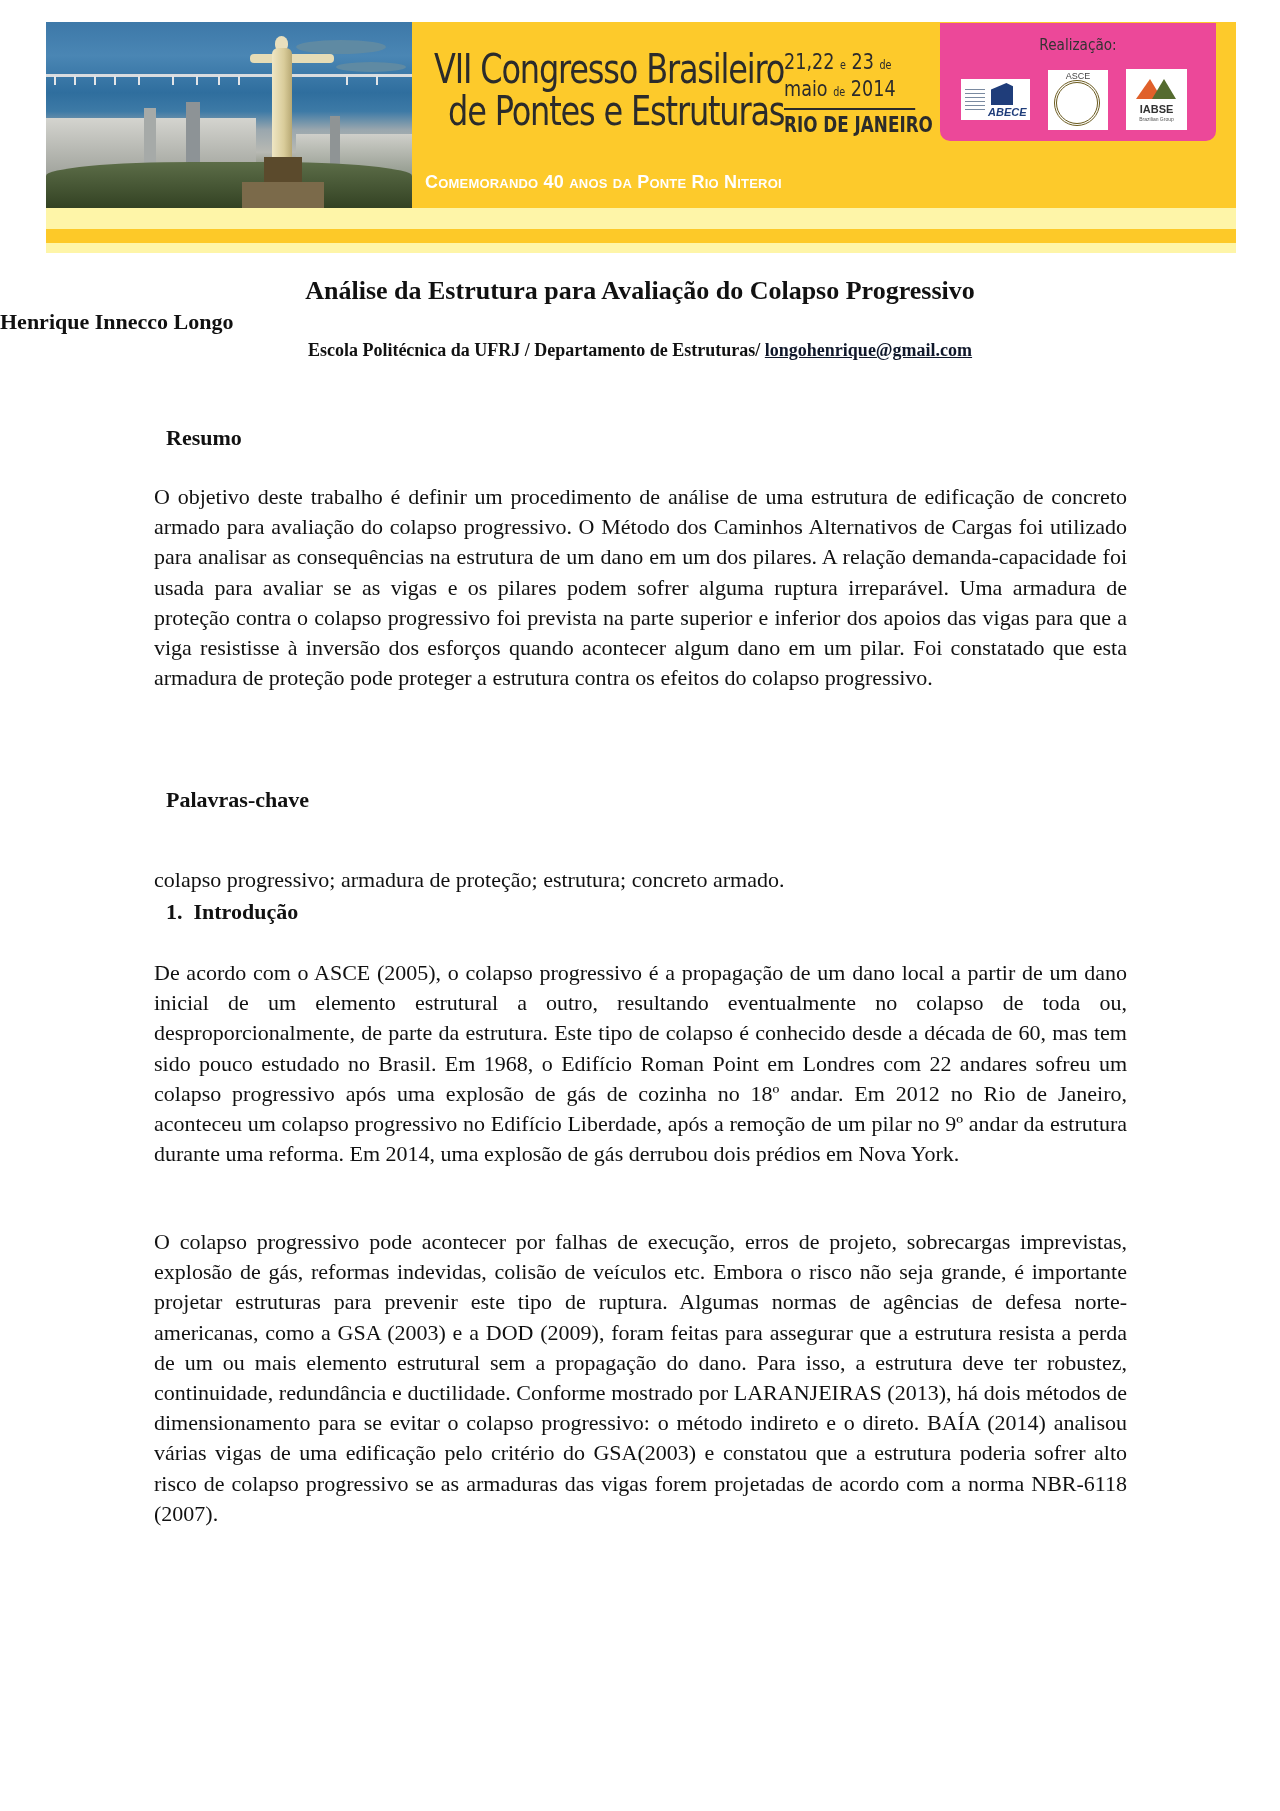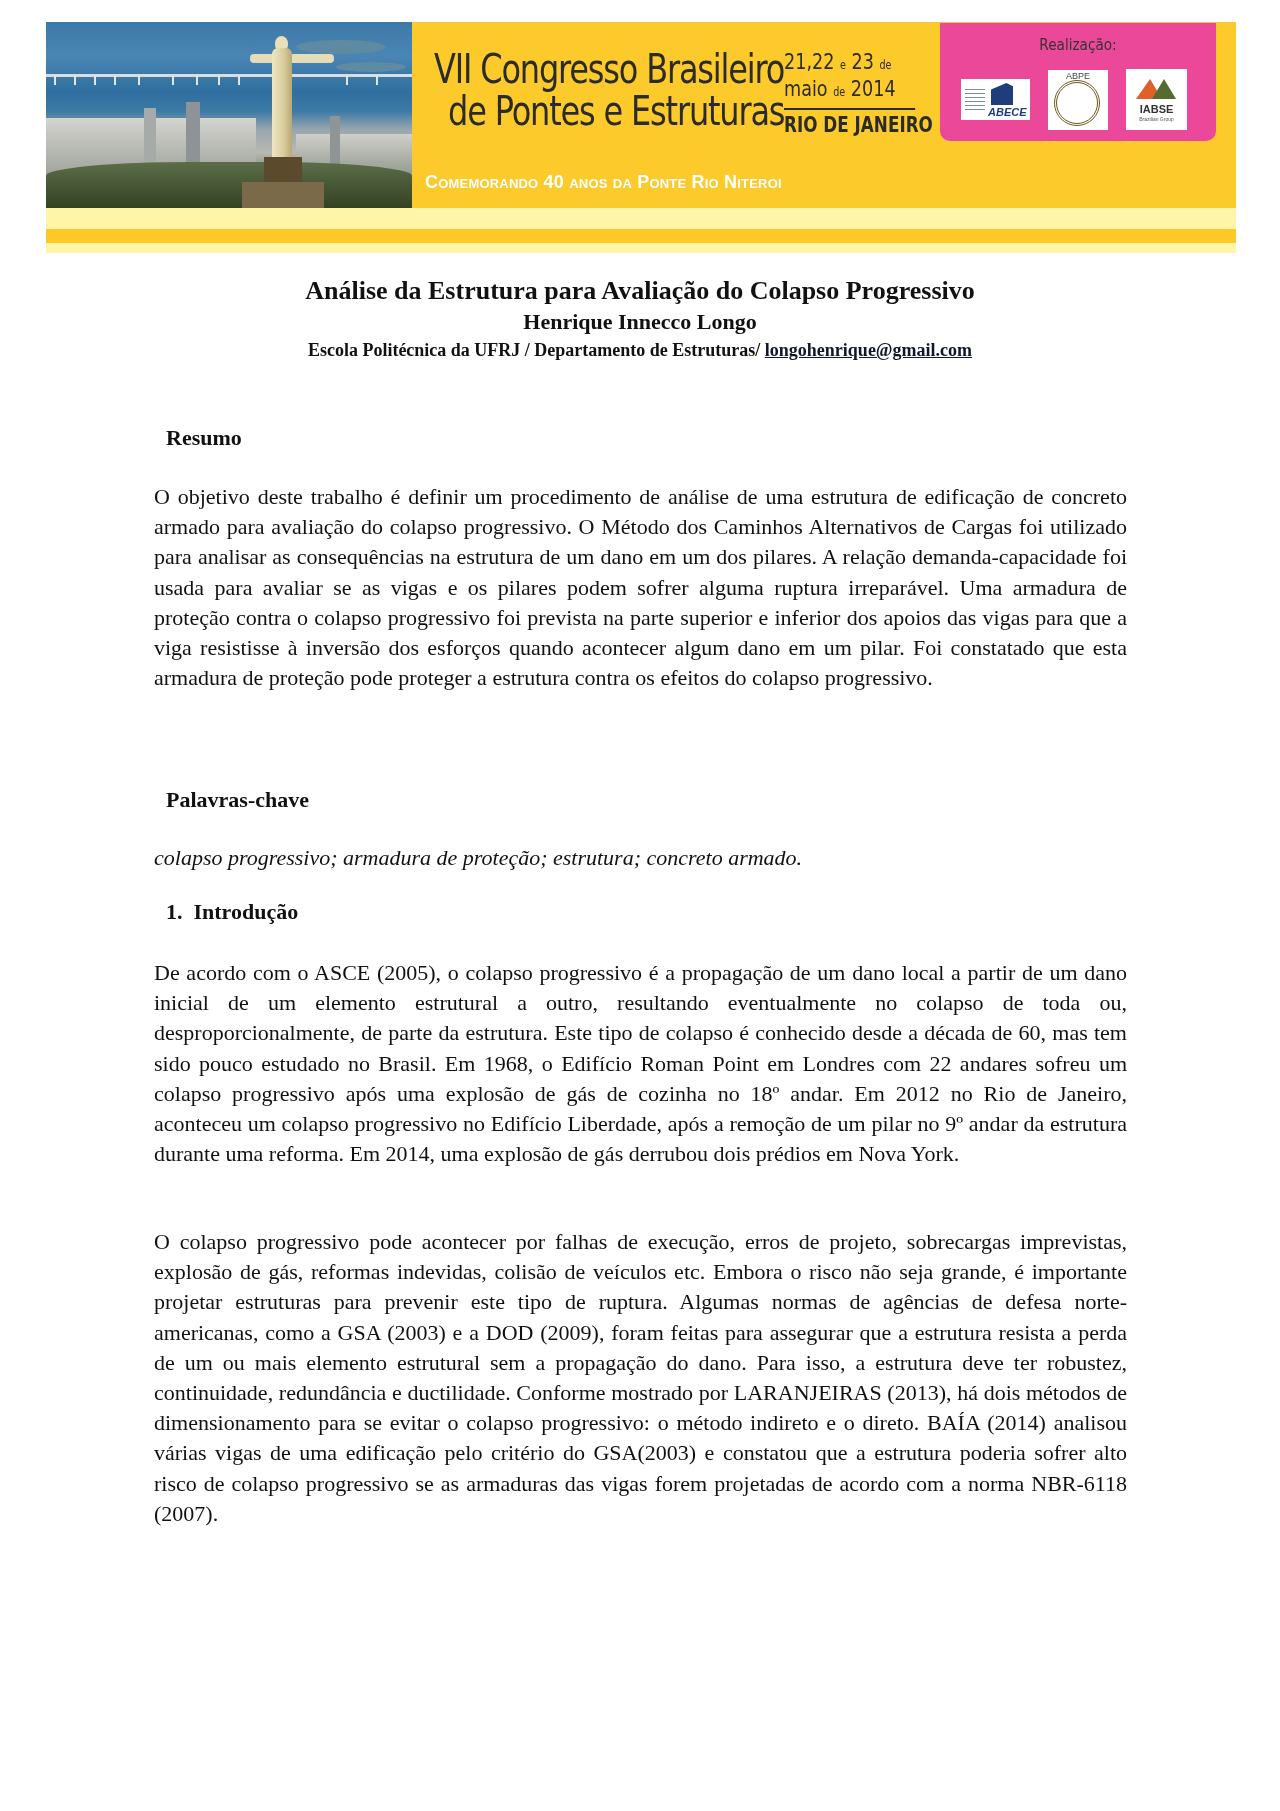--- a/index.html
+++ b/index.html
@@ -66,21 +66,21 @@
                        font-family: "Liberation Sans", sans-serif; font-size: 5px; color: #555; }
 
     .stripe { position: absolute; left: 0; width: 1190px; }
     .stripe-1 { top: 186px; height: 21px; background: #fef5a8; }
     .stripe-2 { top: 207px; height: 14px; background: #fdc928; }
     .stripe-3 { top: 221px; height: 10px; background: #fef5a8; }
 
     
     .paper-title { position: absolute; left: 0; width: 1280px; top: 276px; text-align: center;
                    font-weight: bold; font-size: 26px; line-height: 30px; }
-    .paper-author { position: absolute; left: 0; width: 1280px; top: 309px; text-align: center;
+    .paper-author { position: absolute; left: 0; width: 1280px; top: 309px; 
                     font-weight: bold; font-size: 22px; line-height: 26px; }
     .paper-affil { position: absolute; left: 0; width: 1280px; top: 338px; text-align: center;
                    font-weight: bold; font-size: 18px; line-height: 24px; }
     .paper-affil a { color: #0f172a; text-decoration: underline; }
 
     
     .section-heading { position: absolute; left: 154px; font-weight: bold; font-size: 22px; line-height: 28px; margin-left: 12px; }
     .para { position: absolute; left: 154px; width: 973px; font-size: 22px; line-height: 30.2px;
             text-align: justify; }
     .keywords { position: absolute; left: 154px; font-size: 22px; line-height: 30px; }
@@ -143,21 +143,21 @@
   <div class="conf-sub">Comemorando 40 anos da Ponte Rio Niteroi</div>
 
   <div class="realizacao">
     <div class="label">Realização:</div>
     <div class="logo logo-abece">
       <div class="tiny"></div>
       <div class="bld"></div>
       <div class="txt">ABECE</div>
     </div>
     <div class="logo logo-abpe">
-      <div class="txt">ABPE</div>
+      <div class="txt">ASCE</div>
       <div class="ring"></div>
     </div>
     <div class="logo logo-iabse">
       <div class="roofl"></div>
       <div class="roofr"></div>
       <div class="txt">IABSE</div>
       <div class="sub">Brazilian Group</div>
     </div>
   </div>
 
@@ -169,17 +169,17 @@
 <div class="paper-title">Análise da Estrutura para Avaliação do Colapso Progressivo</div>
 <div class="paper-author">Henrique Innecco Longo</div>
 <div class="paper-affil">
   <span>Escola Politécnica da UFRJ / Departamento de Estruturas/ </span><a>longohenrique@gmail.com</a>
 </div>
 
 <div class="section-heading" style="top:424px;">Resumo</div>
 <div class="para" style="top:482px;">O objetivo deste trabalho é definir um procedimento de análise de uma estrutura de edificação de concreto armado para avaliação do colapso progressivo. O Método dos Caminhos Alternativos de Cargas foi utilizado para analisar as consequências na estrutura de um dano em um dos pilares. A relação demanda-capacidade foi usada para avaliar se as vigas e os pilares podem sofrer alguma ruptura irreparável. Uma armadura de proteção contra o colapso progressivo foi prevista na parte superior e inferior dos apoios das vigas para que a viga resistisse à inversão dos esforços quando acontecer algum dano em um pilar. Foi constatado que esta armadura de proteção pode proteger a estrutura contra os efeitos do colapso progressivo.</div>
 
 <div class="section-heading" style="top:786px;">Palavras-chave</div>
-<div class="keywords" style="top:843px;font-style:italic;">colapso progressivo; armadura de proteção; estrutura; concreto armado.</div>
+<div class="keywords" style="top:865px;">colapso progressivo; armadura de proteção; estrutura; concreto armado.</div>
 
 <div class="section-heading" style="top:898px; white-space:pre;">1.  Introdução</div>
 <div class="para" style="top:958px;">De acordo com o ASCE (2005), o colapso progressivo é a propagação de um dano local a partir de um dano inicial de um elemento estrutural a outro, resultando eventualmente no colapso de toda ou, desproporcionalmente, de parte da estrutura. Este tipo de colapso é conhecido desde a década de 60, mas tem sido pouco estudado no Brasil. Em 1968, o Edifício Roman Point em Londres com 22 andares sofreu um colapso progressivo após uma explosão de gás de cozinha no 18º andar. Em 2012 no Rio de Janeiro, aconteceu um colapso progressivo no Edifício Liberdade, após a remoção de um pilar no 9º andar da estrutura durante uma reforma. Em 2014, uma explosão de gás derrubou dois prédios em Nova York.</div>
 <div class="para" style="top:1227px;">O colapso progressivo pode acontecer por falhas de execução, erros de projeto, sobrecargas imprevistas, explosão de gás, reformas indevidas, colisão de veículos etc. Embora o risco não seja grande, é importante projetar estruturas para prevenir este tipo de ruptura. Algumas normas de agências de defesa norte-americanas, como a GSA (2003) e a DOD (2009), foram feitas para assegurar que a estrutura resista a perda de um ou mais elemento estrutural sem a propagação do dano. Para isso, a estrutura deve ter robustez, continuidade, redundância e ductilidade. Conforme mostrado por LARANJEIRAS (2013), há dois métodos de dimensionamento para se evitar o colapso progressivo: o método indireto e o direto. BAÍA (2014) analisou várias vigas  de uma edificação pelo critério do GSA(2003) e constatou que a estrutura poderia sofrer alto risco de colapso progressivo se as armaduras das vigas forem projetadas de acordo com a norma NBR-6118 (2007).</div>
 
 </body></html>

